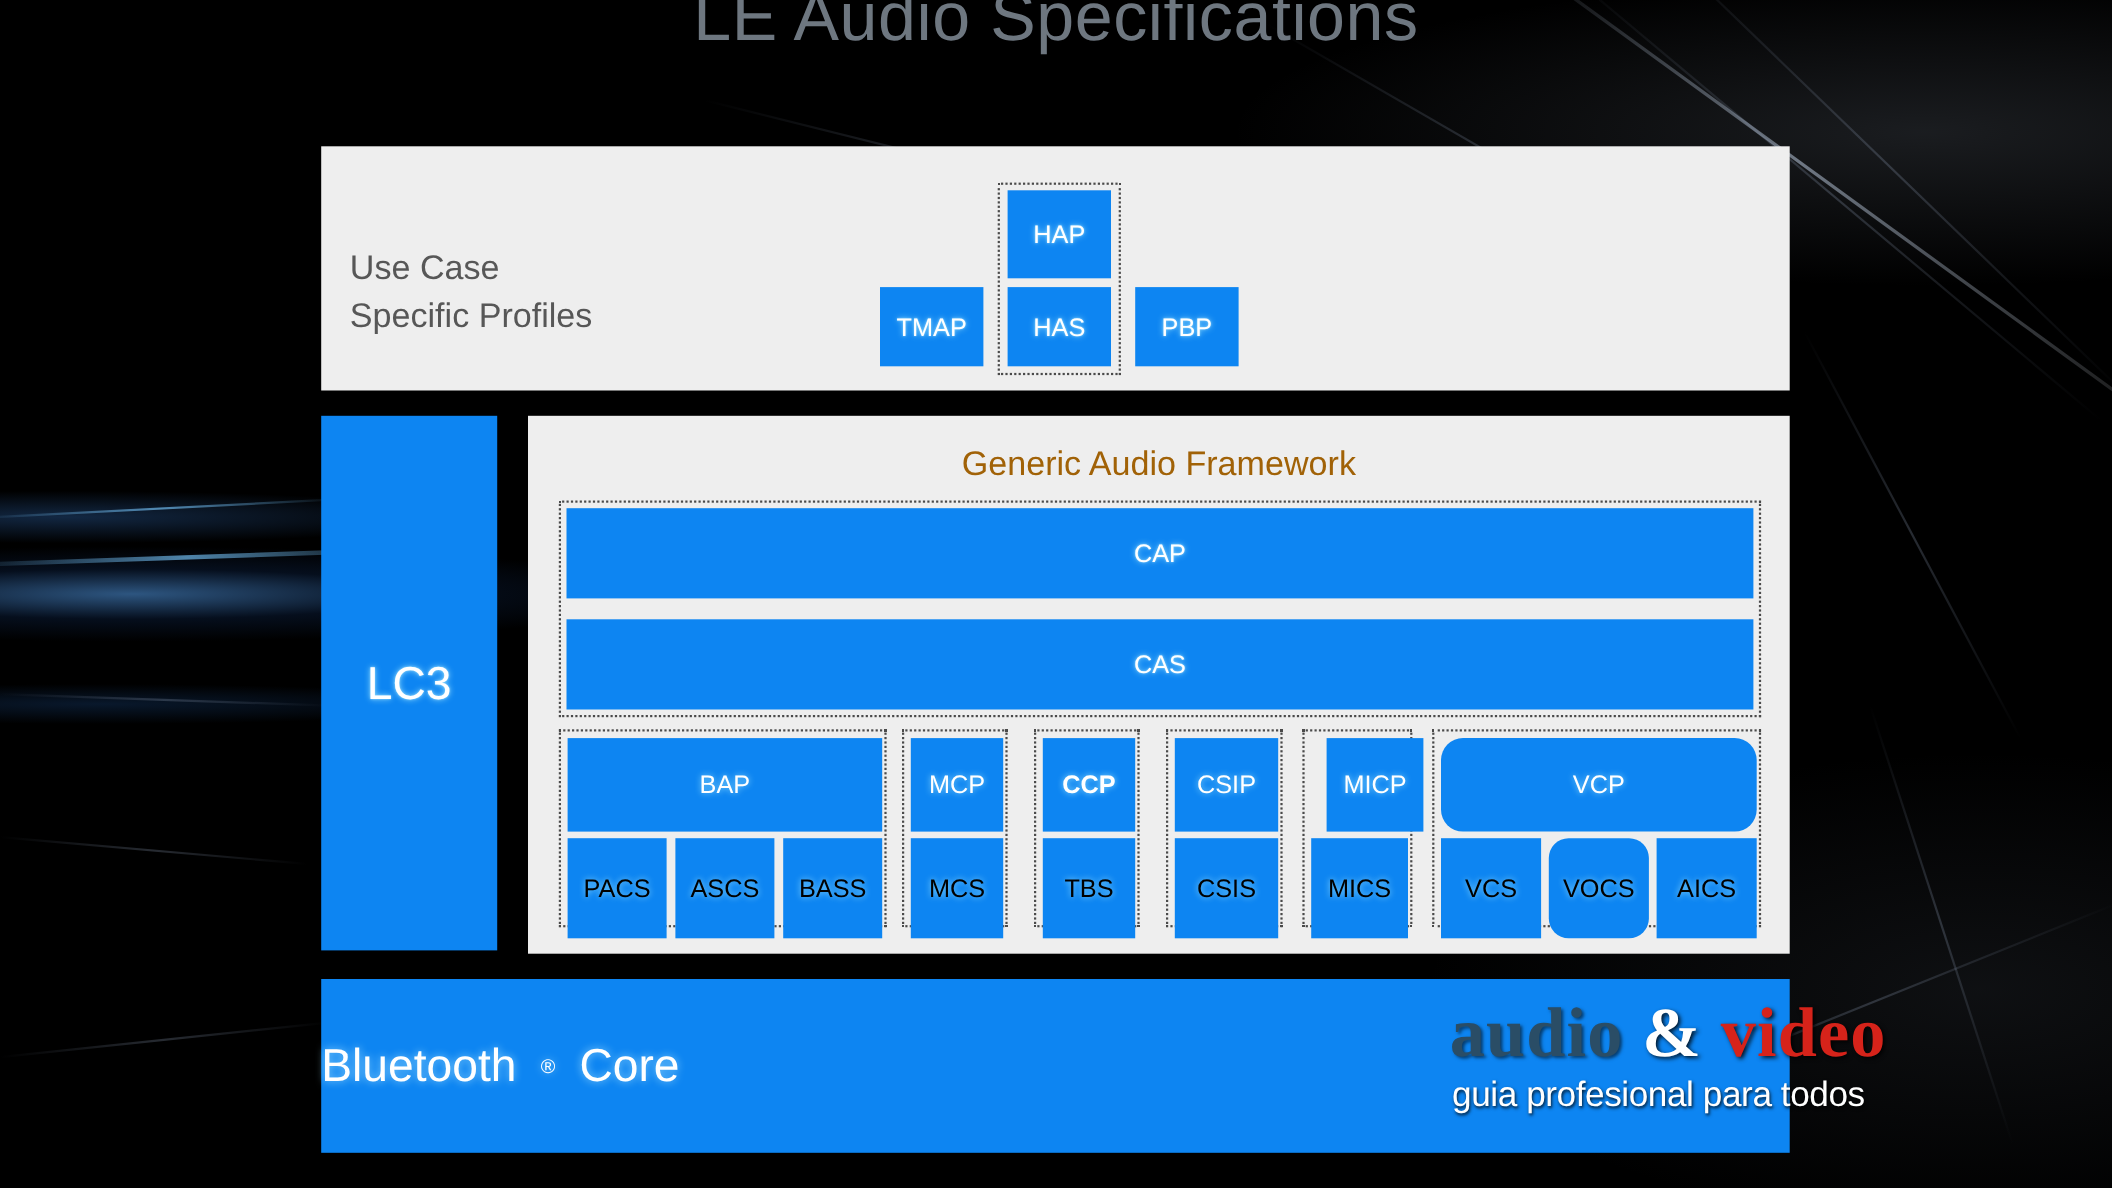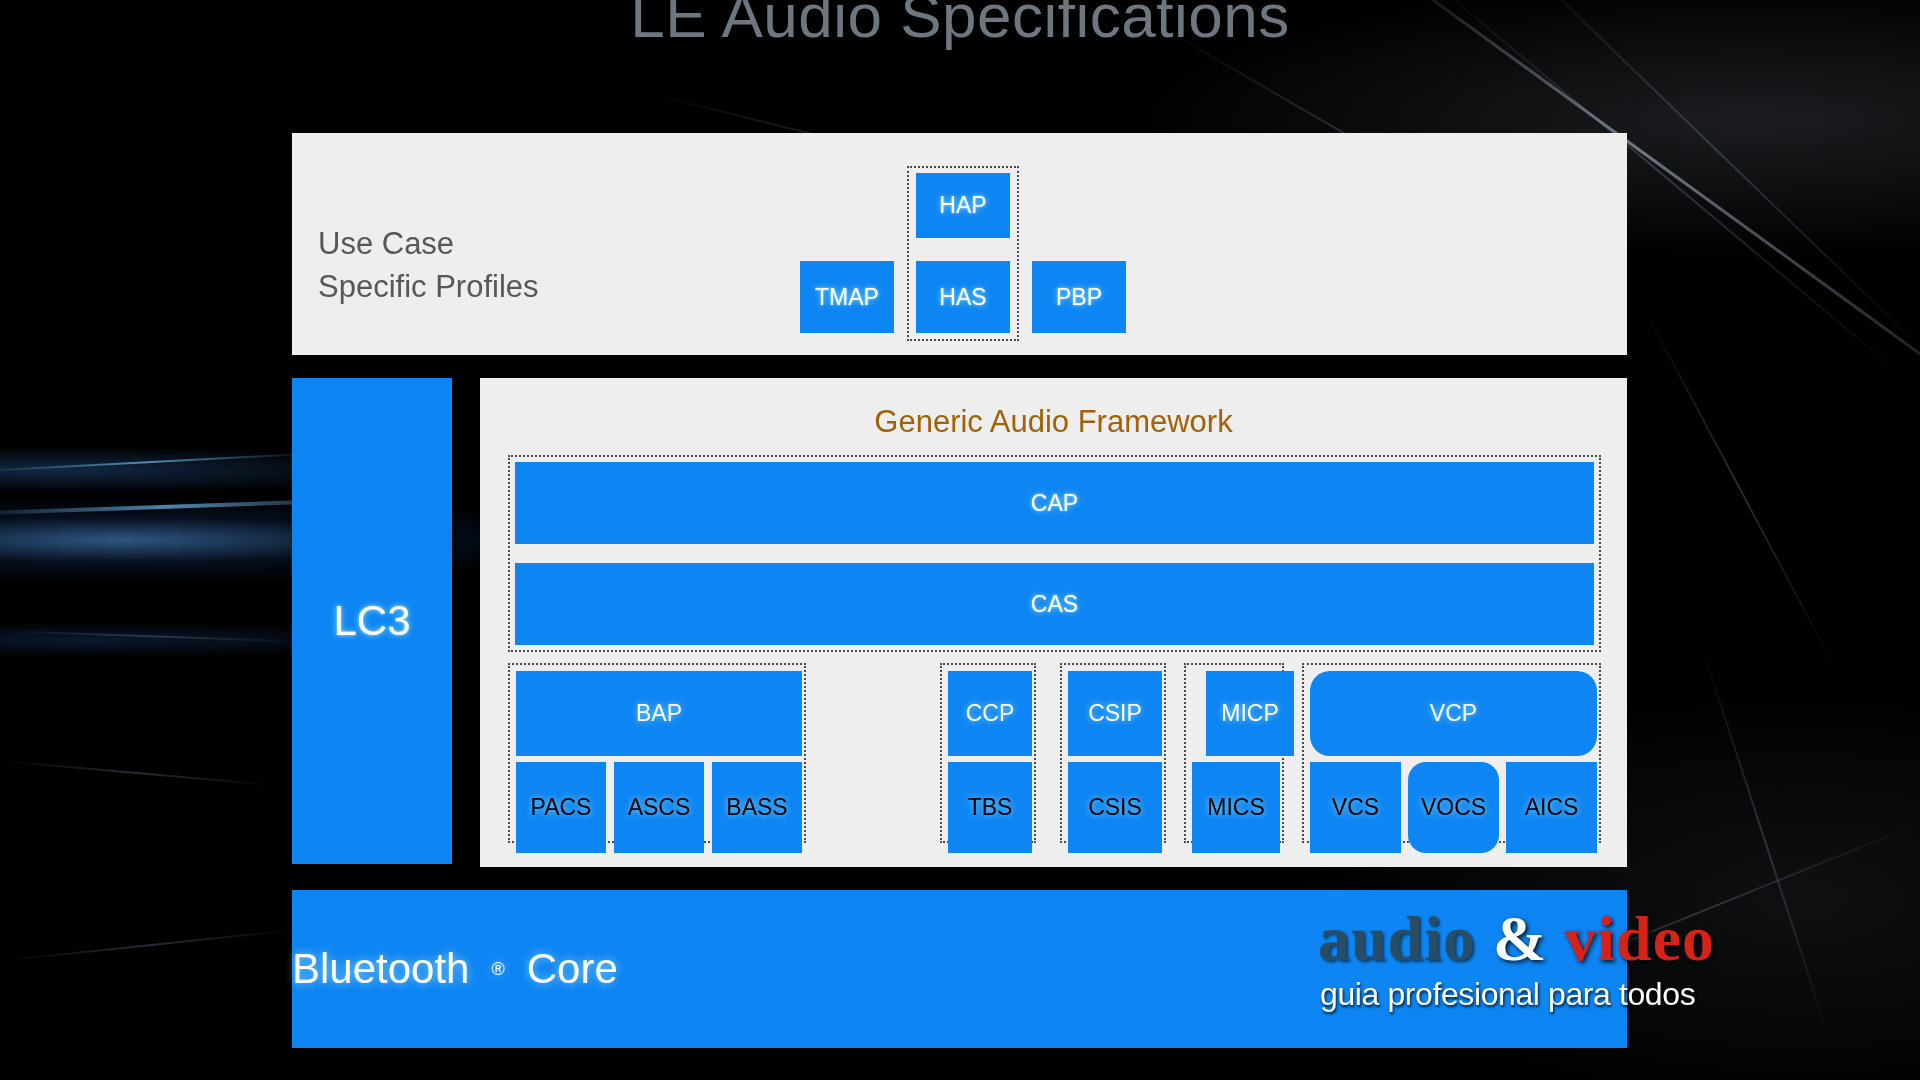--- a/index.html
+++ b/index.html
@@ -84,21 +84,21 @@
     font-size: 23px;
     text-shadow: 0 0 6px rgba(150,225,255,0.95), 0 0 2px rgba(180,235,255,0.8);
   }
 
   .dotgroup {
     position: absolute;
     border: 2px dotted #4a4a4a;
   }
 
   
-  #box-hap  { left: 916px; top: 173px; width: 94px; height: 65px; }
+  #box-hap  { left: 916px; top: 173px; width: 94px; height: 80px; }
   #box-tmap { left: 800px; top: 261px; width: 94px; height: 72px; }
   #box-has  { left: 916px; top: 261px; width: 94px; height: 72px; }
   #box-pbp  { left: 1032px; top: 261px; width: 94px; height: 72px; }
   #dot-hap-has { left: 907px; top: 166px; width: 112px; height: 175px; }
 
   
   #box-lc3 {
     left: 292px; top: 378px; width: 160px; height: 486px;
     font-size: 42px;
   }
@@ -205,23 +205,27 @@
   <div class="bb" id="box-cap">CAP</div>
   <div class="bb" id="box-cas">CAS</div>
 
   <div class="svc-group dotgroup" id="grp-bap">
     <div class="grp-title" style="left:6px; width:286px;">BAP</div>
     <div class="leaf" style="left:6px; width:90px;">PACS</div>
     <div class="leaf" style="left:104px; width:90px;">ASCS</div>
     <div class="leaf" style="left:202px; width:90px;">BASS</div>
   </div>
 
+  <div class="svc-group dotgroup" id="grp-mcp">
+    <div class="grp-title" style="left:6px; width:84px;">MCP</div>
+    <div class="leaf" style="left:6px; width:84px;">MCS</div>
+  </div>
 
   <div class="svc-group dotgroup" id="grp-ccp">
-    <div class="grp-title" style="left:6px; width:84px;">CCP</div>
+    <div class="grp-title" style="left:6px; width:84px;font-weight:bold;">CCP</div>
     <div class="leaf" style="left:6px; width:84px;">TBS</div>
   </div>
 
   <div class="svc-group dotgroup" id="grp-csip">
     <div class="grp-title" style="left:6px; width:94px;">CSIP</div>
     <div class="leaf" style="left:6px; width:94px;">CSIS</div>
   </div>
 
   <div class="svc-group dotgroup" id="grp-micp">
     <div class="grp-title" style="left:20px; width:88px;">MICP</div>

